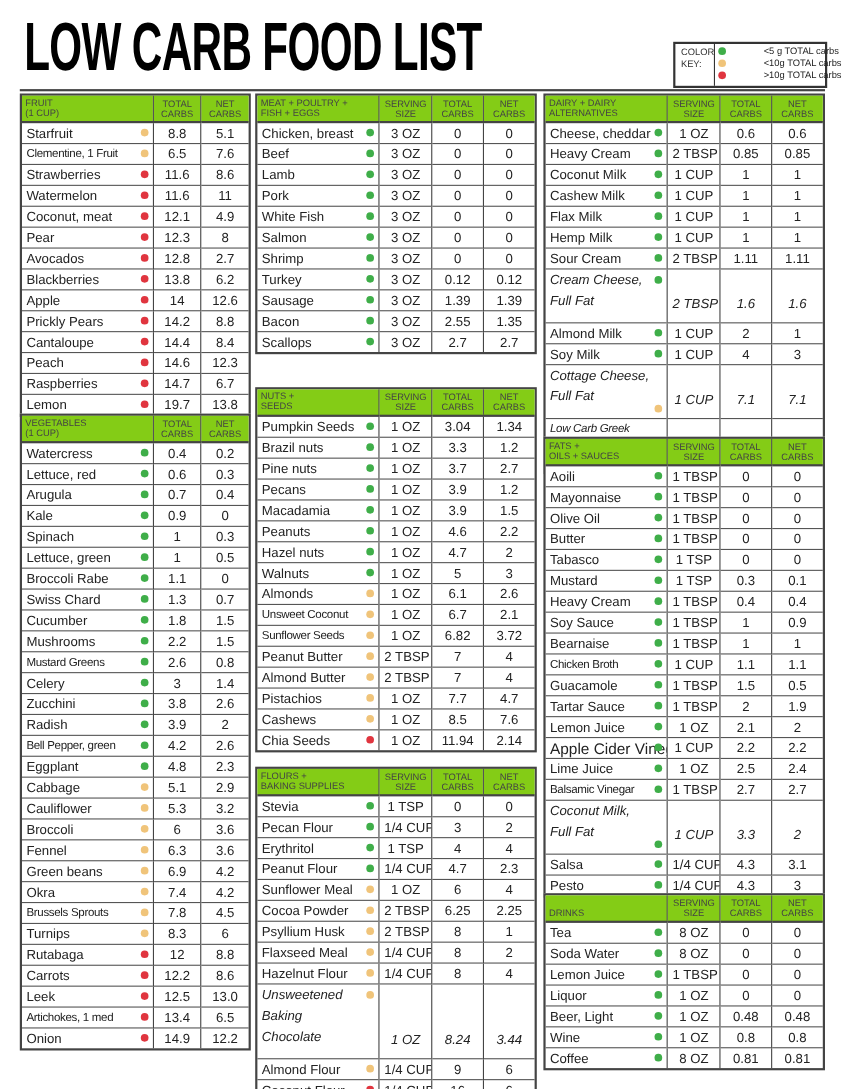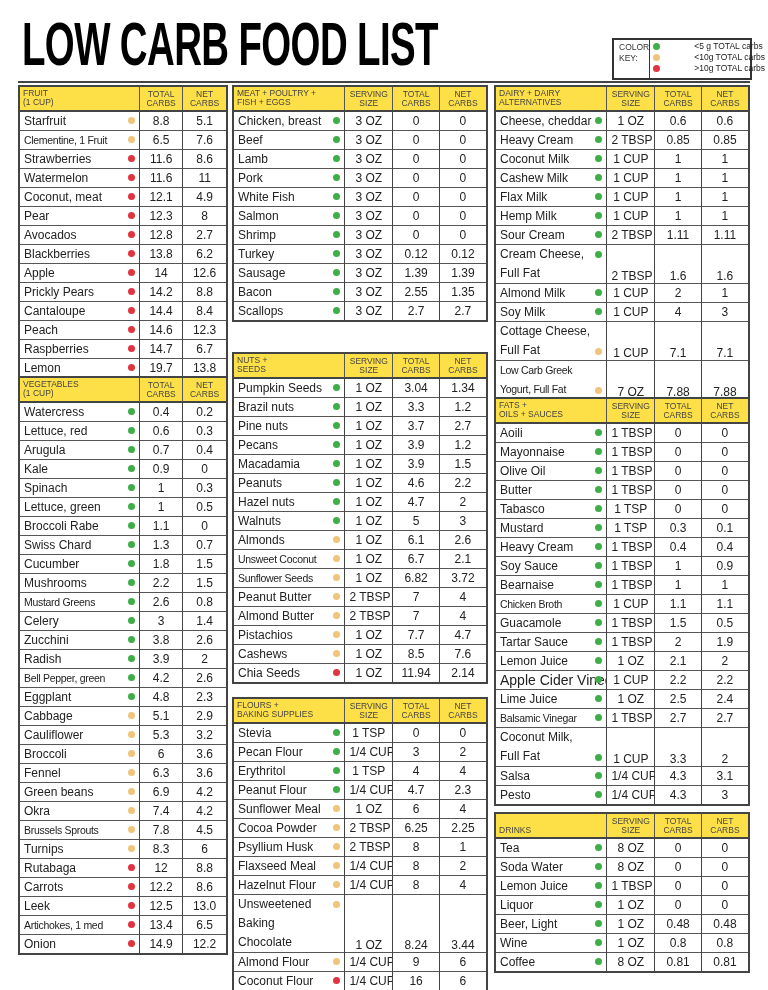--- a/index.html
+++ b/index.html
@@ -7,27 +7,27 @@
   .title { position: absolute; left: 22px; top: 10px; font-family: "Liberation Sans", sans-serif; font-weight: bold; font-size: 62px; line-height: 68px; letter-spacing: -1px; transform: scaleX(0.62); transform-origin: left top; white-space: nowrap; color: #000; }
   .key { position: absolute; left: 612px; top: 38px; width: 136px; height: 38px; border: 2px solid #333; display: flex; font-size: 8.5px; line-height: 11px; background: #fff; }
   .key .klabel { width: 38px; padding: 2px 0 0 5px; border-right: 1px solid #333; color: #333; }
   .key .kitems { padding: 1px 0 0 3px; }
   .key .kitem { display: flex; align-items: center; white-space: nowrap; gap: 32px; }
   .key .kdot { width: 7px; height: 7px; border-radius: 50%; margin-right: 2px; display: inline-block; }
   .topline { position: absolute; left: 18px; top: 81px; width: 732px; height: 2px; background: #444; }
 
   .tbl { position: absolute; border: 2px solid #444; background: #fff; box-sizing: border-box; }
   .tbl table { border-collapse: collapse; width: 100%; table-layout: fixed; }
-  .tbl th { background: #fde047; color: #444; font-weight: normal; font-size: 8.5px; line-height: 9px; padding: 2px 3px; text-align: center; border-left: 1px solid #555; border-bottom: 2px solid #444; vertical-align: bottom; height: 19px; }
+  .tbl th { background: #84cc16; color: #444; font-weight: normal; font-size: 8.5px; line-height: 9px; padding: 2px 3px; text-align: center; border-left: 1px solid #555; border-bottom: 2px solid #444; vertical-align: bottom; height: 19px; }
   .tbl th.cat { text-align: left; border-left: none; vertical-align: top; }
   .tbl td { font-size: 12px; border-left: 1px solid #444; border-top: 1px solid #555; padding: 0 4px; height: 18px; text-align: center; white-space: nowrap; overflow: hidden; }
   .tbl td.name { text-align: left; border-left: none; position: relative; padding-right: 14px; }
   .tbl td.name.small { font-size: 10.5px; letter-spacing: -0.3px; }
   .tbl td.name.xsmall { font-size: 14px; }
-  .tbl tr.tall td { height: 37px; vertical-align: bottom; padding-bottom: 0; }
+  .tbl tr.tall td { height: 37px; vertical-align: bottom; padding-bottom: 10px; font-style: italic; }
   .tbl tr.tall td.name { white-space: normal; line-height: 19px; }
   .dot { position: absolute; right: 4px; top: 5px; width: 7px; height: 7px; border-radius: 50%; }
   .tbl tr.tall .dot.dtop { top: 6px; }
   .tbl tr.tall .dot.dbottom { top: auto; bottom: 5px; }
   .g { background: #3fae49; }
   .y { background: #f0c47a; }
   .r { background: #e0353f; }
   tbody tr:first-child td { border-top: none; }
 </style>
 </head>

